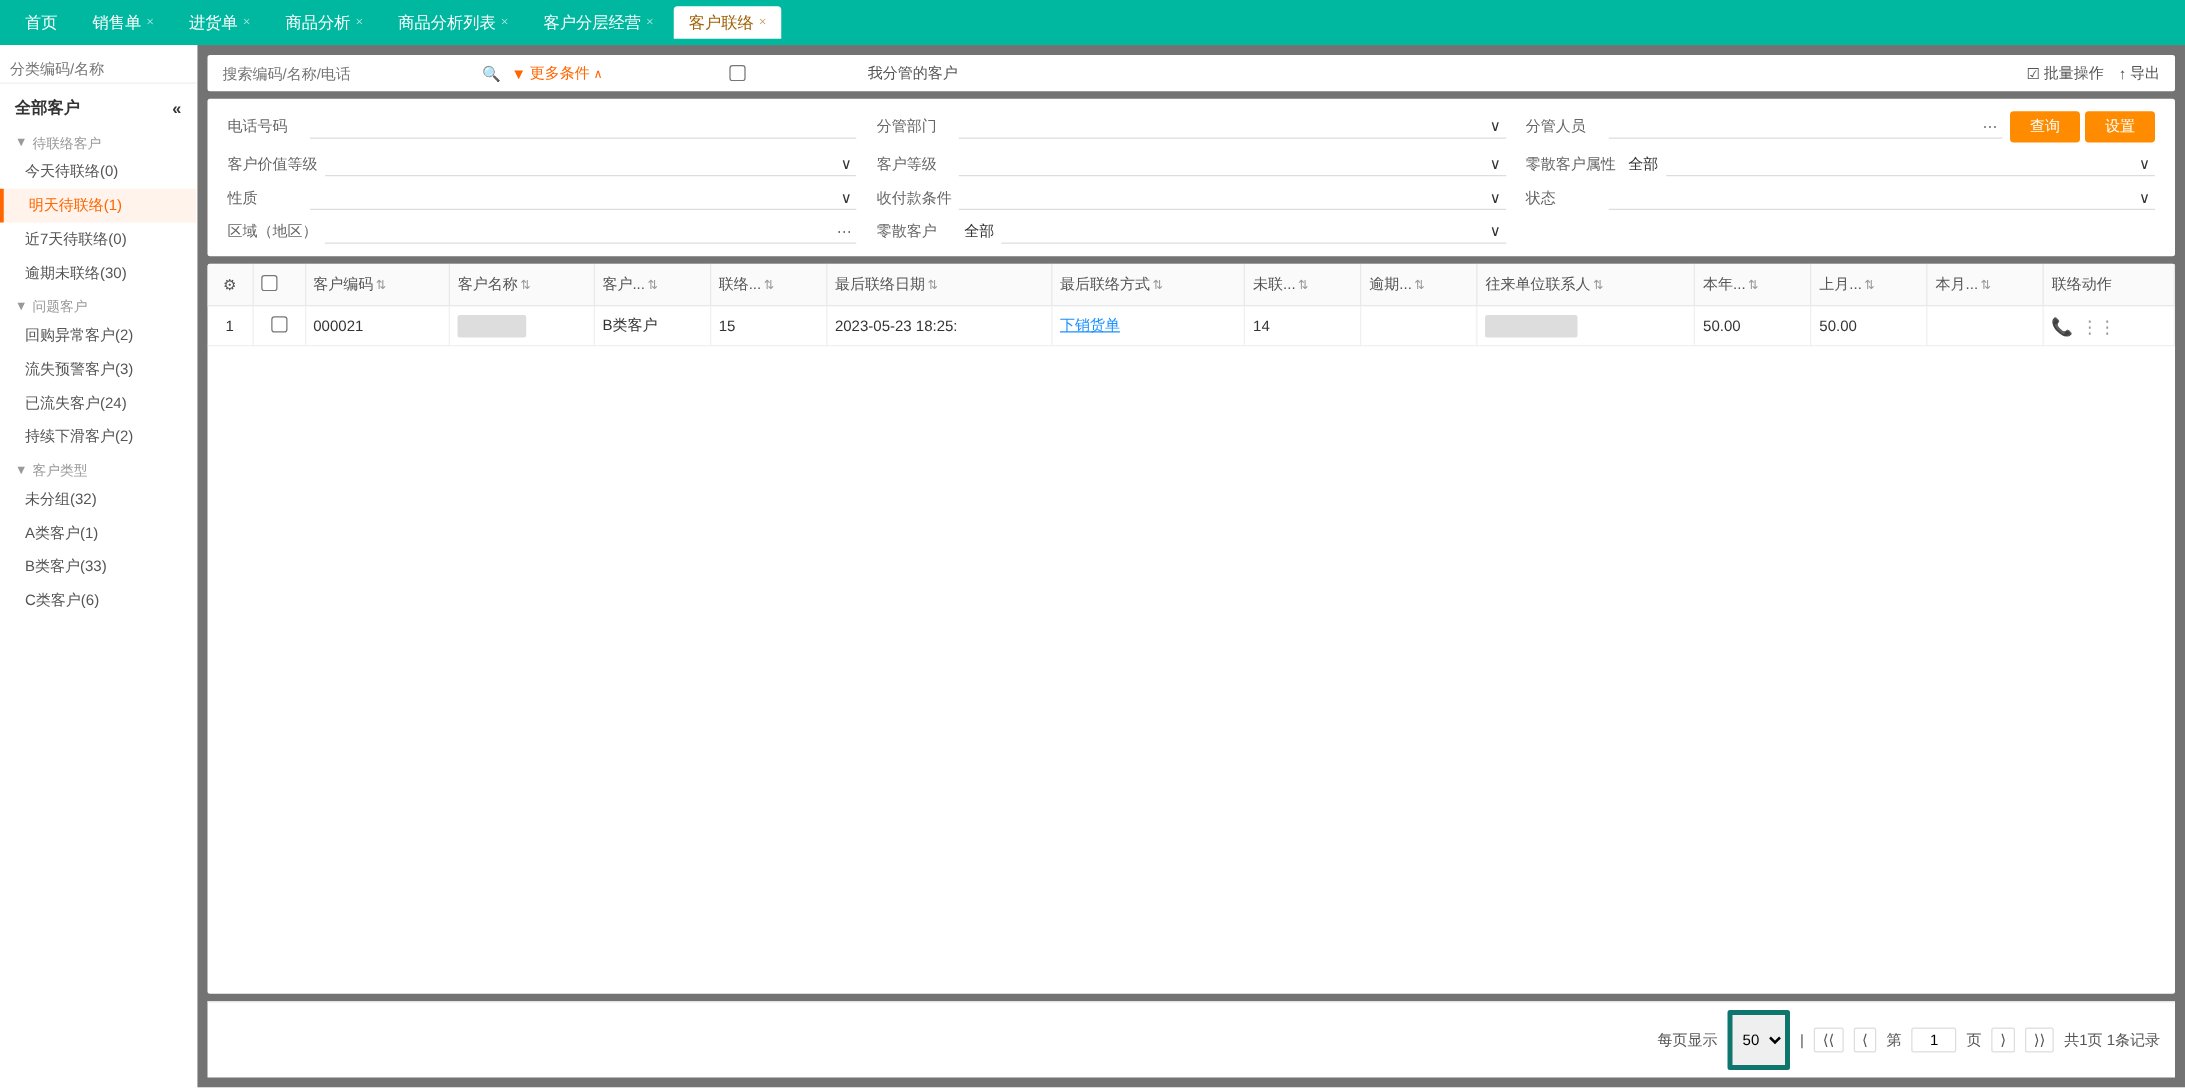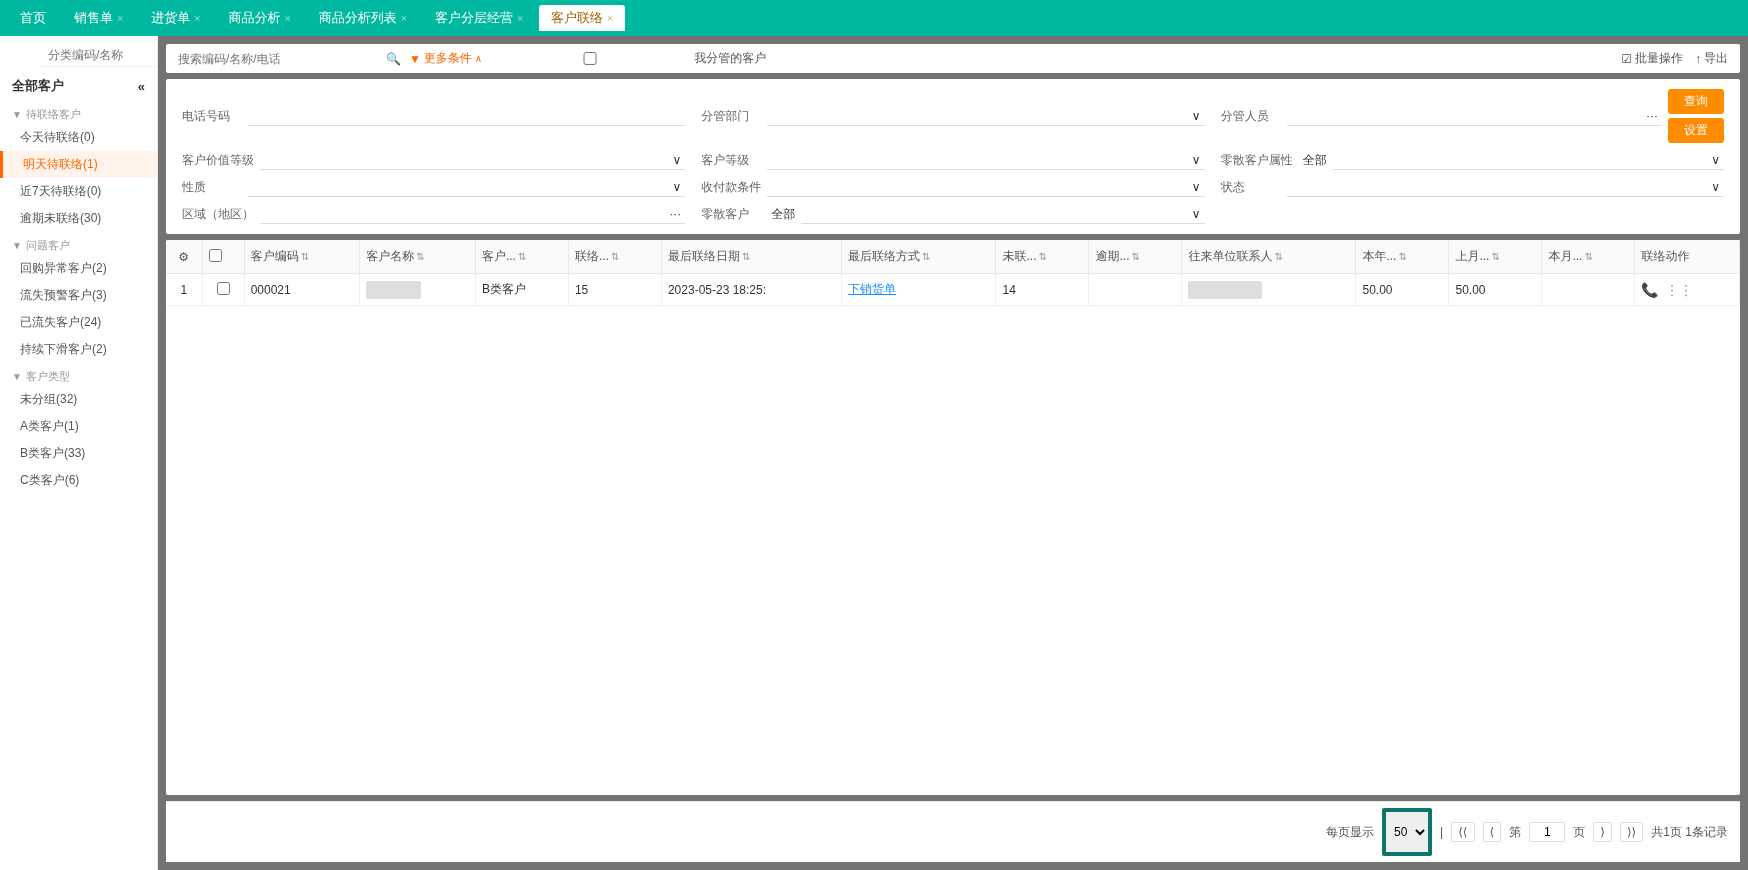--- a/index.html
+++ b/index.html
@@ -49,21 +49,20 @@
       padding: 8px 0;
       overflow-y: auto;
       flex-shrink: 0;
     }
     .sidebar-search {
       display: flex;
       align-items: center;
       padding: 4px 8px;
       border-bottom: 1px solid #f0f0f0;
       margin-bottom: 4px;
-      margin-left: 40px;
     }
     .sidebar-search input {
       border: none;
       outline: none;
       font-size: 12px;
       flex: 1;
       color: #999;
     }
     .sidebar-all-customers {
       display: flex;
@@ -196,21 +195,21 @@
       padding: 2px 4px;
       color: #333;
       background: #fff;
       cursor: pointer;
       display: flex;
       align-items: center;
       justify-content: space-between;
     }
     .filter-actions {
       display: flex;
-      flex-direction: column;
+      flex-direction: row;
       gap: 4px;
       justify-content: center;
       align-items: flex-end;
     }
     .btn-query {
       background: #ff8c00;
       color: #fff;
       border: none;
       padding: 4px 16px;
       border-radius: 3px;

